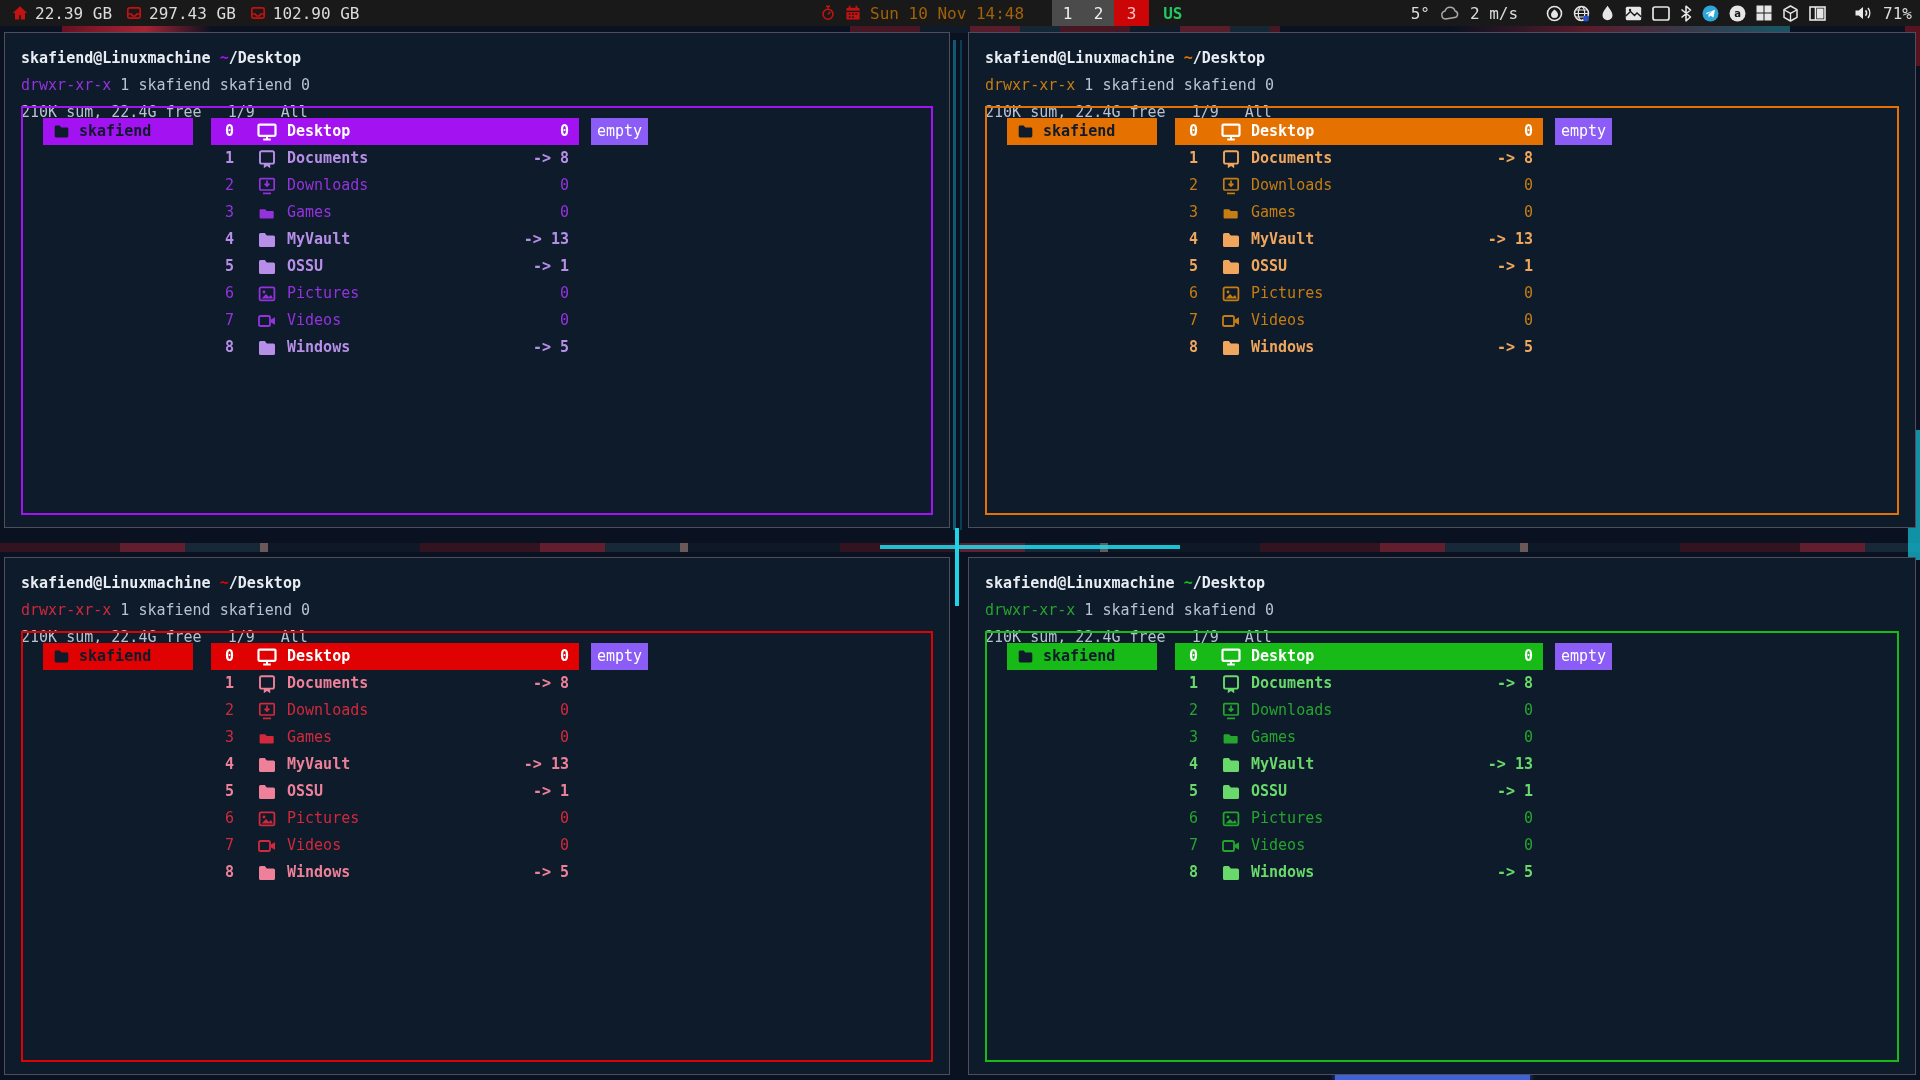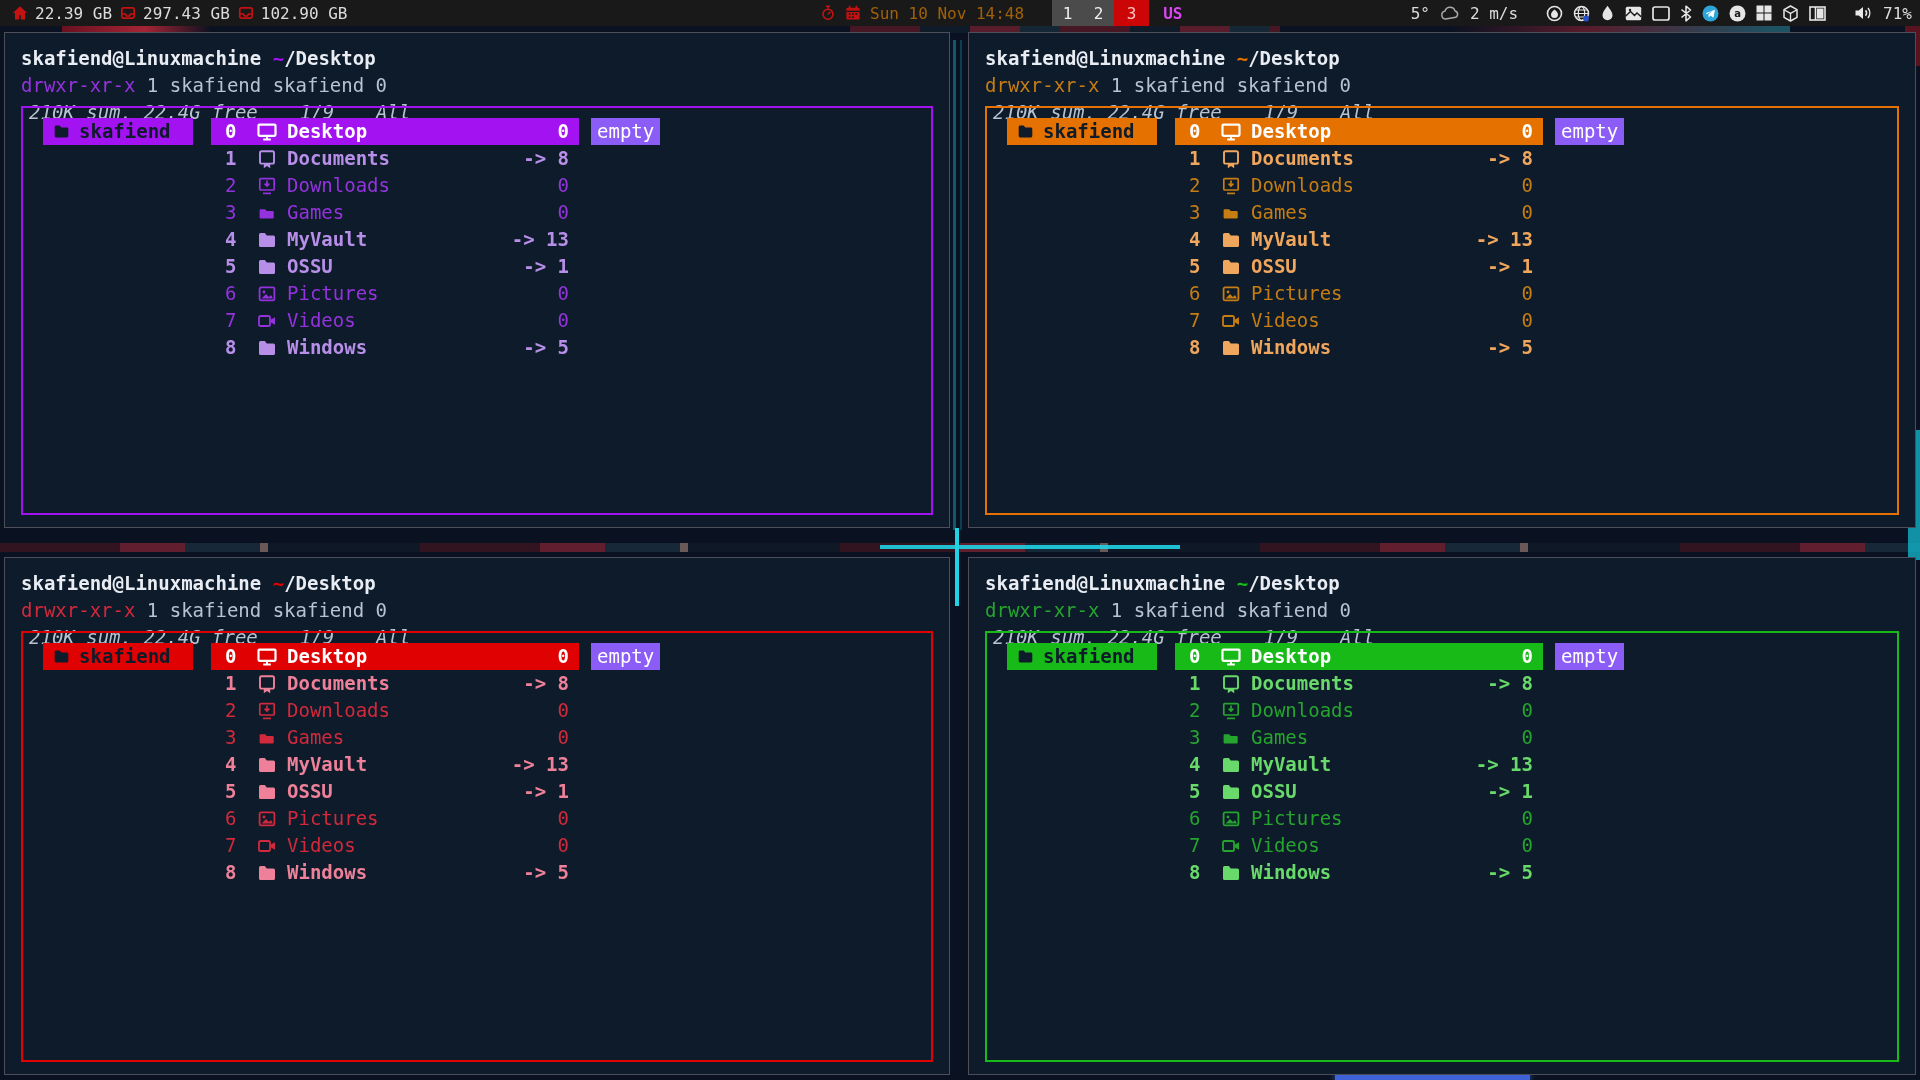--- a/index.html
+++ b/index.html
@@ -24,54 +24,54 @@
     background:repeating-linear-gradient(90deg,#5a1620 0 120px,#b92c3c 120px 185px,#23404f 185px 260px,#c9a08e 260px 268px,#141f2b 268px 420px); opacity:.5; }
   .deco-cross-v { left:955px; top:528px; width:4px; height:78px; background:#1fd2e4; }
   .deco-cross-h { left:880px; top:545px; width:300px; height:4px; background:#1fd2e4; opacity:.9; }
   .deco-right-teal { left:1908px; top:430px; width:12px; height:130px; background:#12b2c8; opacity:.8; }
   .deco-right-red { left:1905px; top:26px; width:15px; height:40px; background:#6a1420; opacity:.8; }
   .deco-bottom-blue { left:1335px; top:1074px; width:195px; height:6px; background:#3f62d8; box-shadow:0 0 6px #3f62d8; }
 
   
   #topbar { position:absolute; left:0; top:0; width:1920px; height:26px;
     background:#191919; color:#dcdcdc; font-size:16px; z-index:10; }
-  .tb-left { position:absolute; left:12px; top:0; height:26px; display:flex; align-items:center; gap:8px; }
+  .tb-left { position:absolute; left:12px; top:0; height:26px; display:flex; align-items:center; gap:14px; }
   .disk { display:flex; align-items:center; gap:7px; }
   .tb-icon { display:inline-flex; align-items:center; }
   .tb-icon svg { display:block; }
   .red-ic { color:#c41212; }
   .tb-mid { position:absolute; left:820px; top:0; height:26px; display:flex; align-items:center; }
   .tb-mid .tb-icon { margin-right:9px; }
   .datetime { color:#a16207; margin-right:28px; }
   .ws-group { display:flex; height:26px; }
   .ws { width:31px; height:26px; display:flex; align-items:center; justify-content:center;
     background:#4b4b4b; color:#f0f0f0; }
   .ws.active { background:#cc0606; color:#ffc2c2; width:35px; }
-  .kbd-layout { color:#d946ef; margin-left:14px; font-weight:bold;text-align:right; }
+  .kbd-layout { color:#22c55e; margin-left:14px; font-weight:bold;text-align:right; }
   .tb-right { position:absolute; right:8px; top:0; height:26px; display:flex; align-items:center; gap:10px; }
   .tray-icon { display:inline-flex; align-items:center; color:#e6e6e6; }
   .tray-icon svg { display:block; }
   .gray-ic { color:#a8a8a8; }
   .white-ic { color:#e8e8e8; }
   .tb-spacer { width:8px; }
 
   
   .term { position:absolute; background:#0d1b2a; border:1px solid #4e4e5a;
     padding:12px 16px; display:flex; flex-direction:column;
-    font-size:19px; color:#e9edf3; line-height:27px; }
+    font-size:15px; color:#e9edf3; line-height:27px; }
   #term0 { left:4px;    top:32px;  width:946px; height:496px; }
   #term1 { left:968px;  top:32px;  width:948px; height:496px; }
   #term2 { left:4px;    top:557px; width:946px; height:518px; }
   #term3 { left:968px;  top:557px; width:948px; height:518px; }
 
   .t-line1 { font-weight:bold; white-space:pre; height:27px; }
   .tilde { color:var(--accent); }
   .t-line2 { display:flex; justify-content:space-between; height:27px; color:#b9c2cf; white-space:pre;flex-direction:column; }
   .perms { color:var(--normal); }
-  .t-status span { margin-left:8px;font-style:italic; }
+  .t-status span { margin-left:0; }
   .t-status .gap { display:inline-block; width:26px; }
 
   .box { flex:1; border:2px solid var(--accent); margin-top:7px;
     padding:10px 12px 14px 20px; display:flex; align-items:flex-start; overflow:hidden; }
   .parent-cell { width:150px; height:27px; background:var(--accent); color:#0d1b2a;
     font-weight:bold; display:flex; align-items:center; gap:9px; padding:0 10px; flex:none; }
   .parent-cell svg { display:block; }
   .rows { width:368px; margin-left:18px; flex:none; }
   .row { height:27px; display:flex; align-items:center; padding:0 10px 0 14px;
     color:var(--normal); white-space:pre; }

